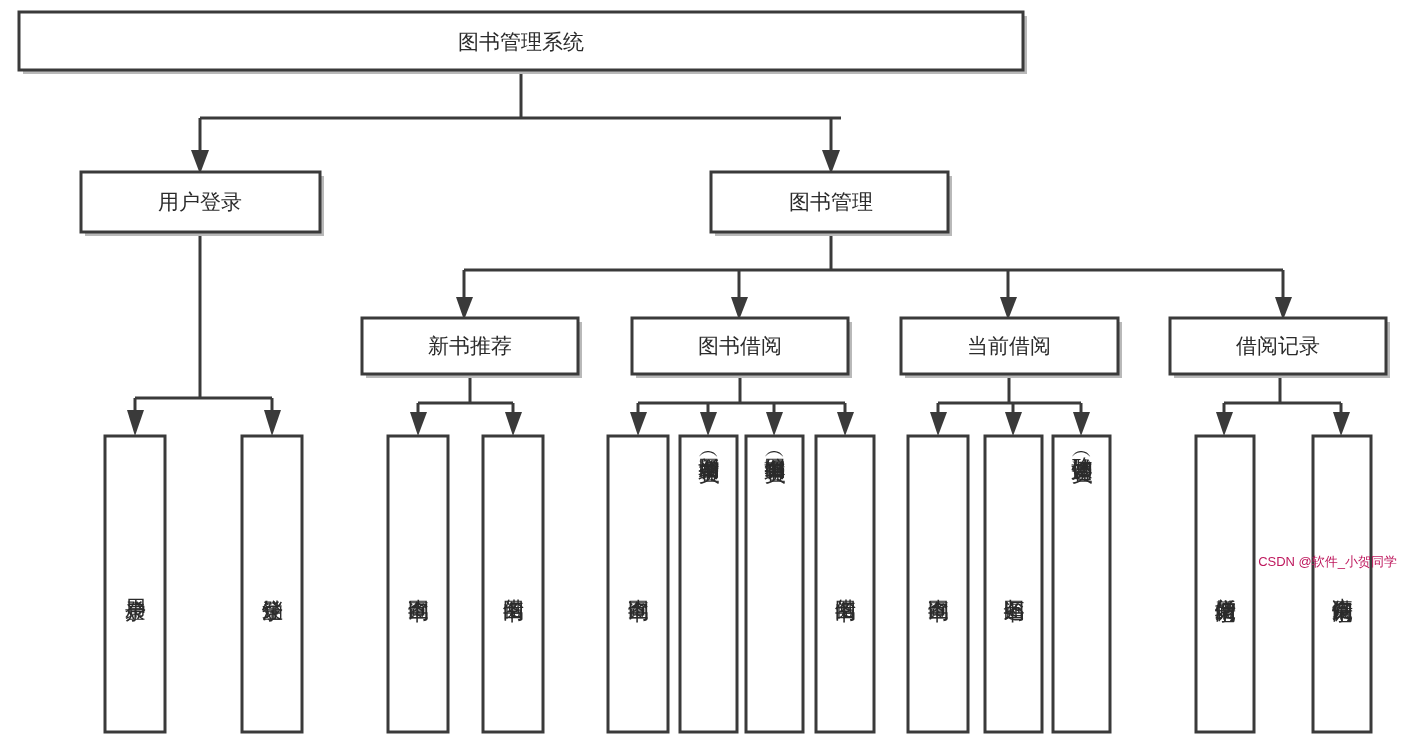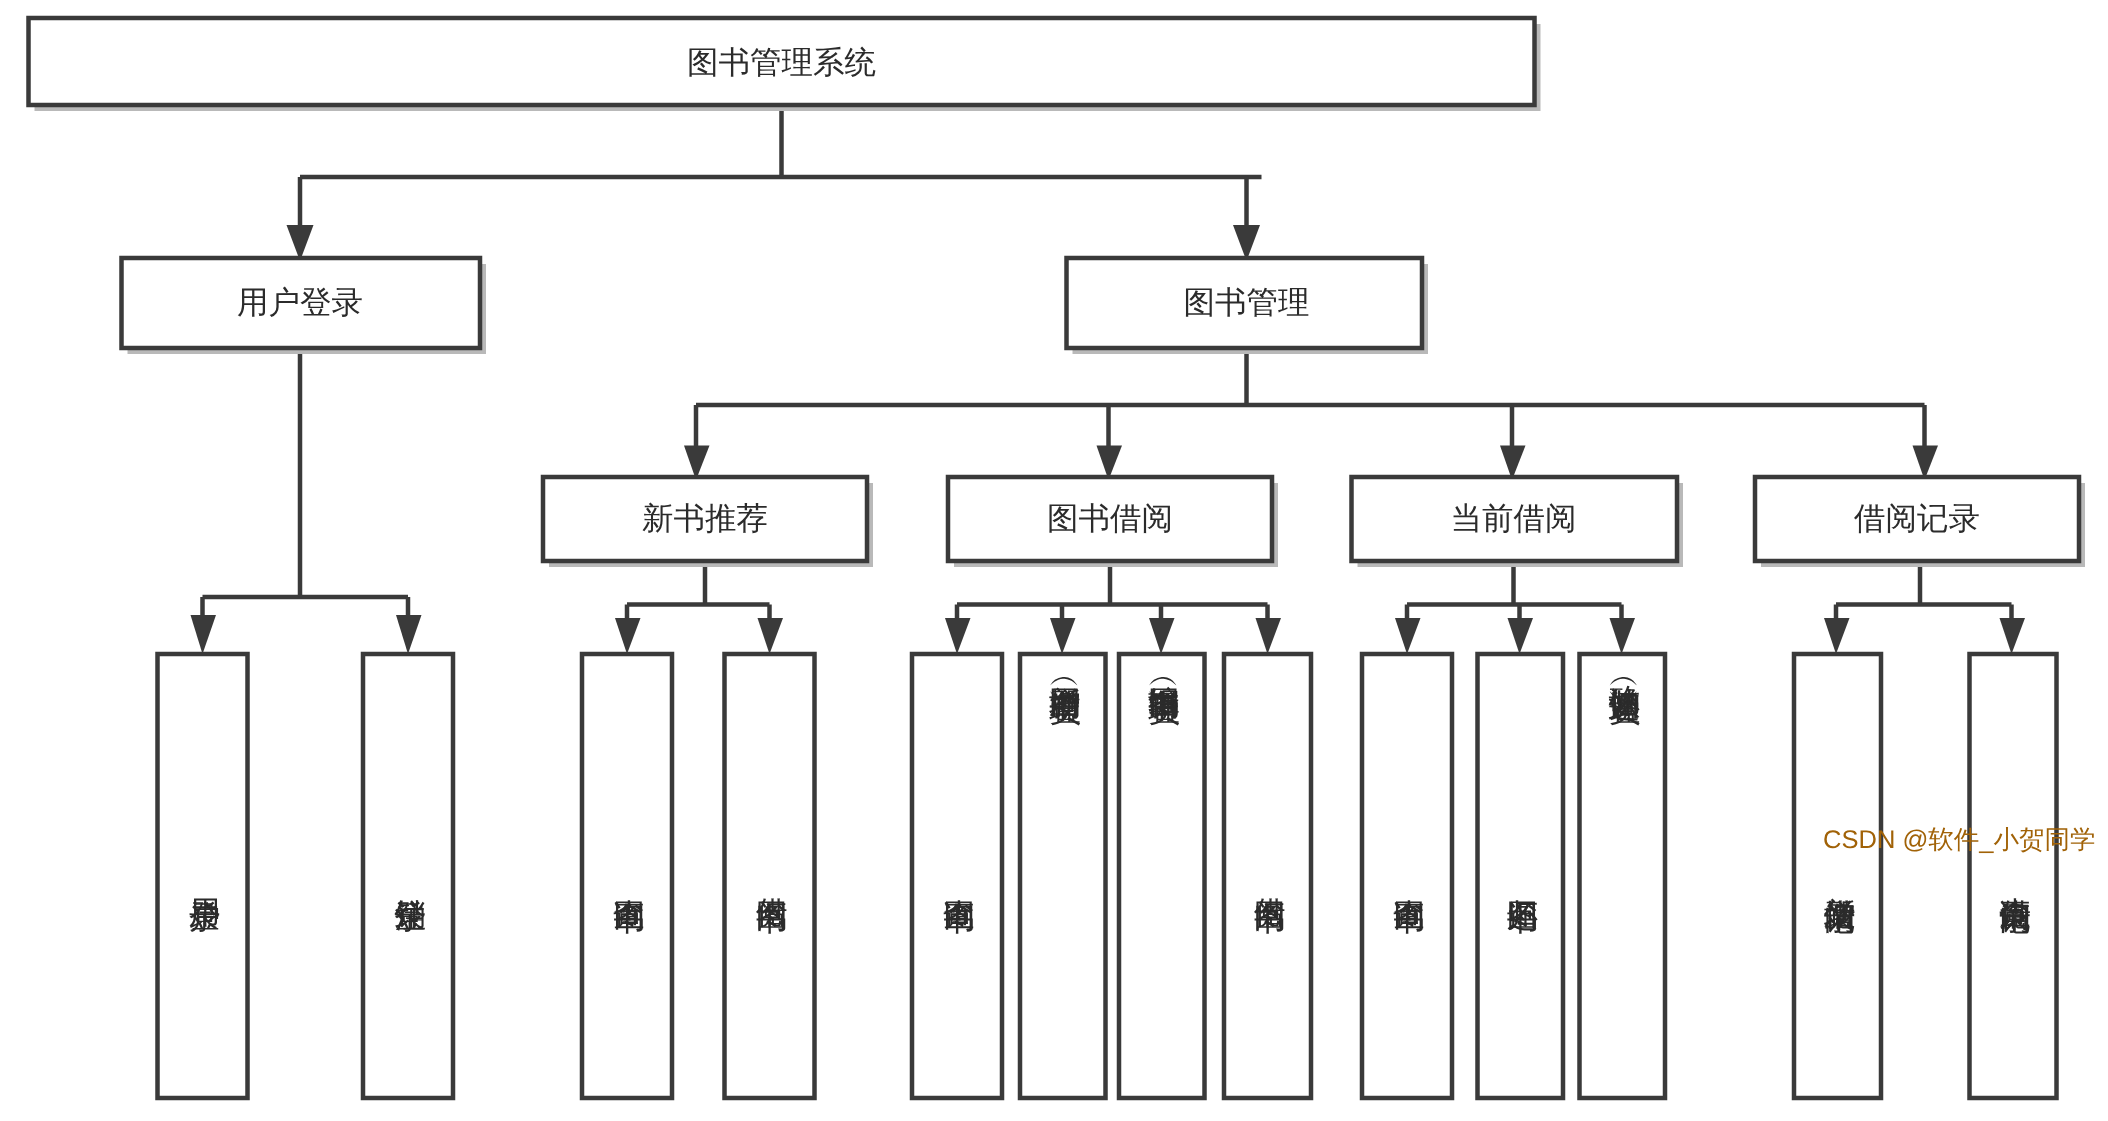--- a/index.html
+++ b/index.html
@@ -33,22 +33,22 @@
     font-size:21px;
     color:#2b2b2b;
     line-height:1.28;
     letter-spacing:1px;
     white-space:nowrap;
   }
   .watermark{
     position:absolute;
     right:8px;bottom:6px;
     font-family:"Liberation Sans","DejaVu Sans",sans-serif;
-    font-size:17px;
-    color:#a16207;
+    font-size:13px;
+    color:#be185d;
     white-space:nowrap;
     user-select:none;
   }
 </style>
 </head>
 <body>
 
 <div id="diagram-root">
 
   <svg class="flow" viewBox="0 0 1405 747">

